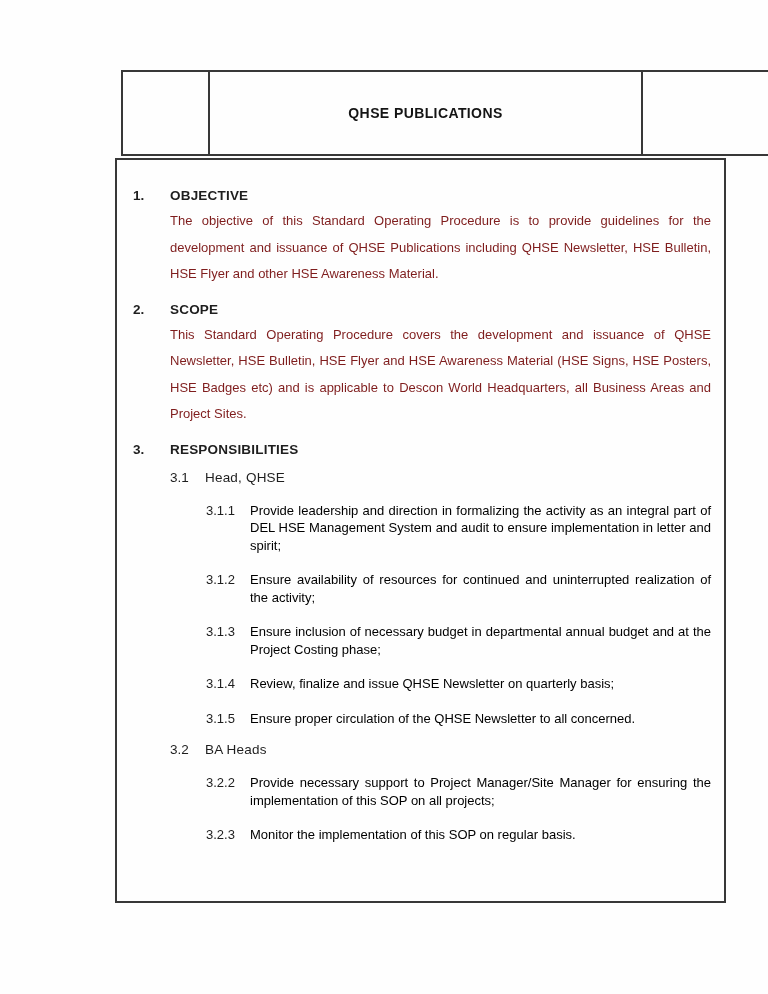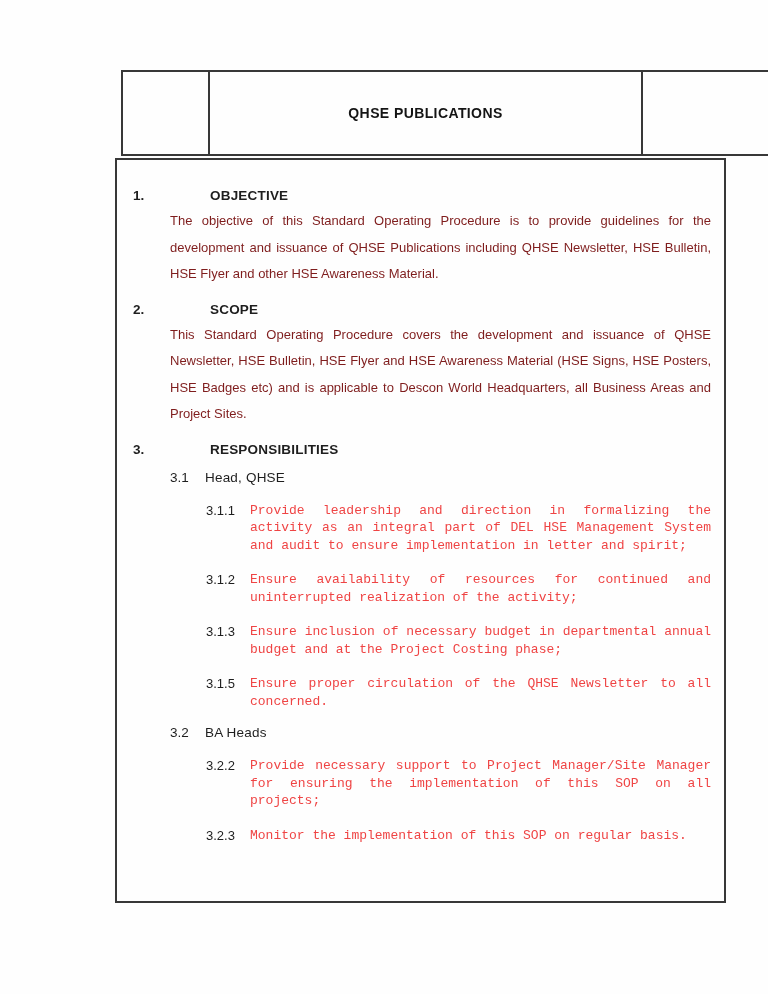--- a/index.html
+++ b/index.html
@@ -21,35 +21,35 @@
   .doc-title { font-size:14px; font-weight:bold; letter-spacing:0.4px; color:#141414; }
   
   .body-box {
     position:absolute; left:115px; top:158px; width:611px; height:745px;
     border:2px solid #383838; padding:27px 13px 0 16px;
   }
   
   .sec { display:flex; }
   .sec-num { width:37px; flex-shrink:0; font-size:13.5px; font-weight:bold; line-height:18px; }
   .sec-content { flex:1; min-width:0; }
-  .sec-heading { font-size:13.5px; font-weight:bold; line-height:18px; letter-spacing:0.2px;margin-left:40px; }
+  .sec-heading { font-size:13.5px; font-weight:bold; line-height:18px; letter-spacing:0.2px; }
   .para {
     margin:3px 0 13px 0; font-size:13px; line-height:26.5px;
     text-align:justify; color:#7f1d1d;
   }
   
   .subsec { margin-top:10px; }
   .sub-row { display:flex; font-weight:normal; font-size:13.5px; line-height:18px; }
   .sub-num { width:35px; flex-shrink:0; }
   .sub-heading { letter-spacing:0.2px;text-align:center; }
   
   .item { display:flex; margin:15px 0 0 36px; }
   .item + .item { margin-top:17px; }
   .item-num { width:44px; flex-shrink:0; font-size:13px; line-height:17.5px; }
-  .item-text { flex:1; min-width:0; font-size:13px; line-height:17.5px; text-align:justify; color:#ef4444;font-family:Liberation Mono, monospace; }
+  .item-text { flex:1; min-width:0; font-size:13px; line-height:17.5px; text-align:justify; color:#000000; }
   .subsec .items { margin-bottom:14px; }
 </style>
 </head>
 <body>
 
 <div class="page">
 
   <div class="header-table">
     <div class="hdr-cell hdr-left"></div>
     <div class="hdr-cell hdr-mid">
@@ -90,20 +90,24 @@
                 </div>
                 <div class="item">
                   <div class="item-num">3.1.2</div>
                   <div class="item-text">Ensure availability of resources for continued and uninterrupted realization of the activity;</div>
                 </div>
                 <div class="item">
                   <div class="item-num">3.1.3</div>
                   <div class="item-text">Ensure inclusion of necessary budget in departmental annual budget and at the Project Costing phase;</div>
                 </div>
                 <div class="item">
+                  <div class="item-num">3.1.4</div>
+                  <div class="item-text">Review, finalize and issue QHSE Newsletter on quarterly basis;</div>
+                </div>
+                <div class="item">
                   <div class="item-num">3.1.5</div>
                   <div class="item-text">Ensure proper circulation of the QHSE Newsletter to all concerned.</div>
                 </div>
               </div>
             </div>
             <div class="subsec">
               <div class="sub-row">
                 <div class="sub-num">3.2</div>
                 <div class="sub-heading">BA Heads</div>
               </div>

